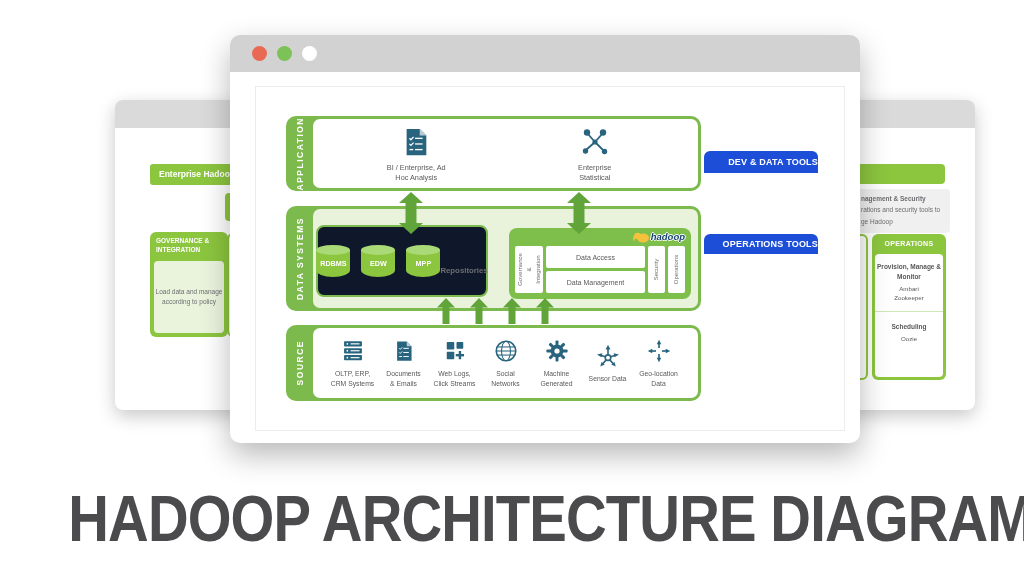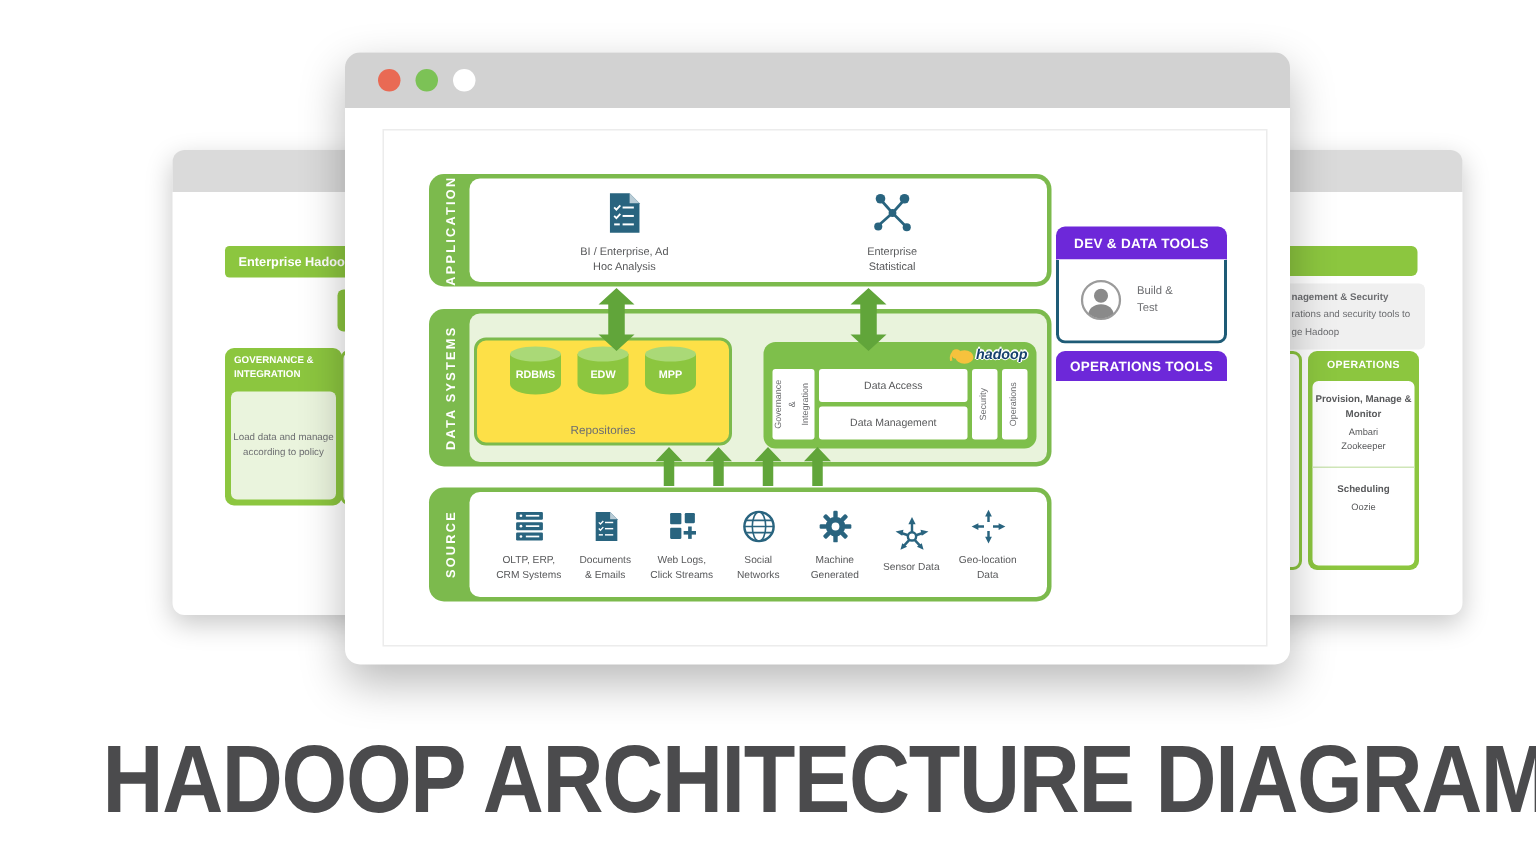--- a/index.html
+++ b/index.html
@@ -74,30 +74,30 @@
 
   .item { flex:1; display:flex; flex-direction:column; align-items:center; }
   .item .ico { height:34px; display:flex; align-items:flex-end; justify-content:center; }
   .src .ico { height:26px; }
   .ilabel { margin-top:5px; font-size:7.3px; color:#58595b; text-align:center;
             white-space:pre-line; line-height:1.35; }
   .src .ilabel { font-size:6.8px; }
 
   
   .repos { position:absolute; left:60px; top:138px; width:172px; height:72px;
-           background:#fde047; border:2px solid #7cba4d; border-radius:8px;
-           display:flex; flex-direction:column; align-items:center; justify-content:center; }
+           background:#0f172a; border:2px solid #7cba4d; border-radius:8px;
+           display:flex; flex-direction:row; align-items:center; justify-content:center; }
   .cylrow { display:flex; gap:11px; }
   .cyl { position:relative; width:34px; height:27px; background:#8cc63f;
          border-radius:0 0 17px 17px / 0 0 7px 7px; margin-top:5px;
          display:flex; align-items:center; justify-content:center; }
   .cyl::before { content:""; position:absolute; top:-5px; left:0; width:34px; height:10px;
                  border-radius:50%; background:#aad977; }
   .cyl span { position:relative; color:#fff; font-weight:bold; font-size:7.2px; z-index:1; }
-  .repos-cap { margin-top:19px; font-size:7.8px; color:#6d6e71; }
+  .repos-cap { margin-top:19px; font-size:7.8px; color:#6d6e71;font-weight:bold; }
 
   
   .hd { position:absolute; left:253px; top:141px; width:182px; height:71px;
         background:#7ebf4b; border-radius:8px; }
   .hd-logo { position:absolute; right:6px; top:1px; height:15px; display:flex;
              align-items:center; gap:1px; }
   .hd-logo .txt { font-size:9.5px; font-weight:bold; font-style:italic; color:#16416d;
                   text-shadow:-1px 0 #fff,1px 0 #fff,0 -1px #fff,0 1px #fff; }
   .hd-cols { position:absolute; left:6px; right:6px; top:18px; bottom:6px;
              display:flex; gap:3px; }
@@ -108,22 +108,22 @@
   .hmid .hcol { flex:1; }
   .rot90 { transform:rotate(-90deg); font-size:6px; color:#6d6e71; text-align:center;
            white-space:pre-line; line-height:1.5; }
   .hlabel { font-size:7px; color:#58595b; }
 
   
   .arrow { position:absolute; z-index:5; }
 
   
   .tool { position:absolute; left:448px; width:114px; }
-  .tool-head { background:#6d28d9; border-radius:6px 6px 0 0; color:#fff;
-               font-weight:bold; font-size:9px; text-align:center; letter-spacing:.2px; }
+  .tool-head { background:#1d4ed8; border-radius:6px 6px 0 0; color:#fff;
+               font-weight:bold; font-size:9px; text-align:right; letter-spacing:.2px; }
   .tool-body { background:#fff; border:2px solid #1e5b76; border-top:none;
                border-radius:0 0 6px 6px; display:flex; align-items:center;
                padding-left:13px; gap:9px; }
   .tool-label { font-size:7.5px; color:#6d6e71; white-space:pre-line; line-height:1.45; }
   .dev .tool-head { height:22px; line-height:22px; } .dev .tool-body { height:56px; }
   .opsb .tool-head { height:20px; line-height:20px; } .opsb .tool-body { height:55px; }
 
   
   .big-title { position:absolute; left:0; right:0; top:482px; text-align:center; }
   .big-title span { display:inline-block; font-size:64px; font-weight:bold;
@@ -434,36 +434,20 @@
                 </svg>
             </div>
             <div class="ilabel">Geo-location
 Data</div>
           </div>
         </div>
       </div>
 
       <div class="tool dev" style="top:64px;">
         <div class="tool-head">DEV &amp; DATA TOOLS</div>
-        <div class="tool-body">
-          <svg width="30" height="30" viewBox="0 0 32 32">
-            <defs>
-                <clipPath id="pc1">
-                  <circle cx="16" cy="16" r="13"></circle>
-                </clipPath>
-              </defs>
-            <circle cx="16" cy="16" r="13.5" fill="#fff" stroke="#9b9b9b" stroke-width="1.6"></circle>
-            <g clip-path="url(#pc1)" fill="#8a8a8a">
-                <circle cx="16" cy="13" r="5"></circle>
-                <ellipse cx="16" cy="26.5" rx="9" ry="7.5"></ellipse>
-              </g>
-            </svg>
-          <div class="tool-label">Build &amp;
-Test</div>
-        </div>
       </div>
 
       <div class="tool opsb" style="top:147px;">
         <div class="tool-head">OPERATIONS TOOLS</div>
       </div>
 
     </div>
   </div>
 
   <div class="big-title">

